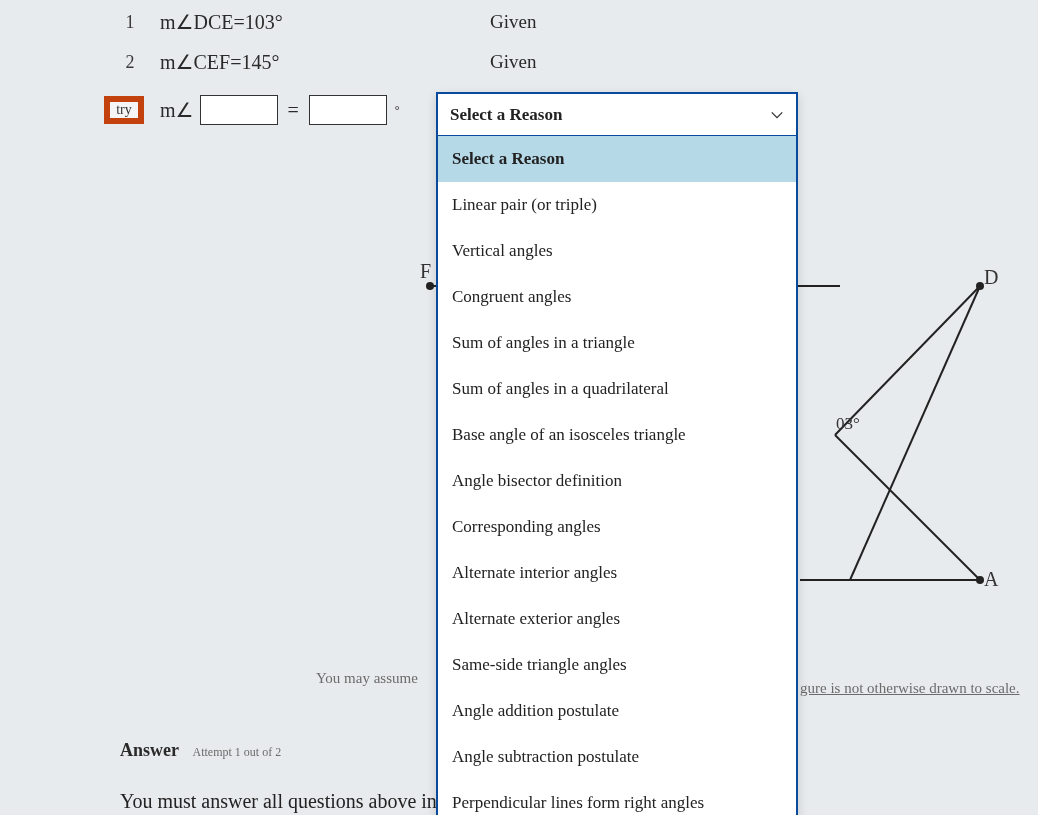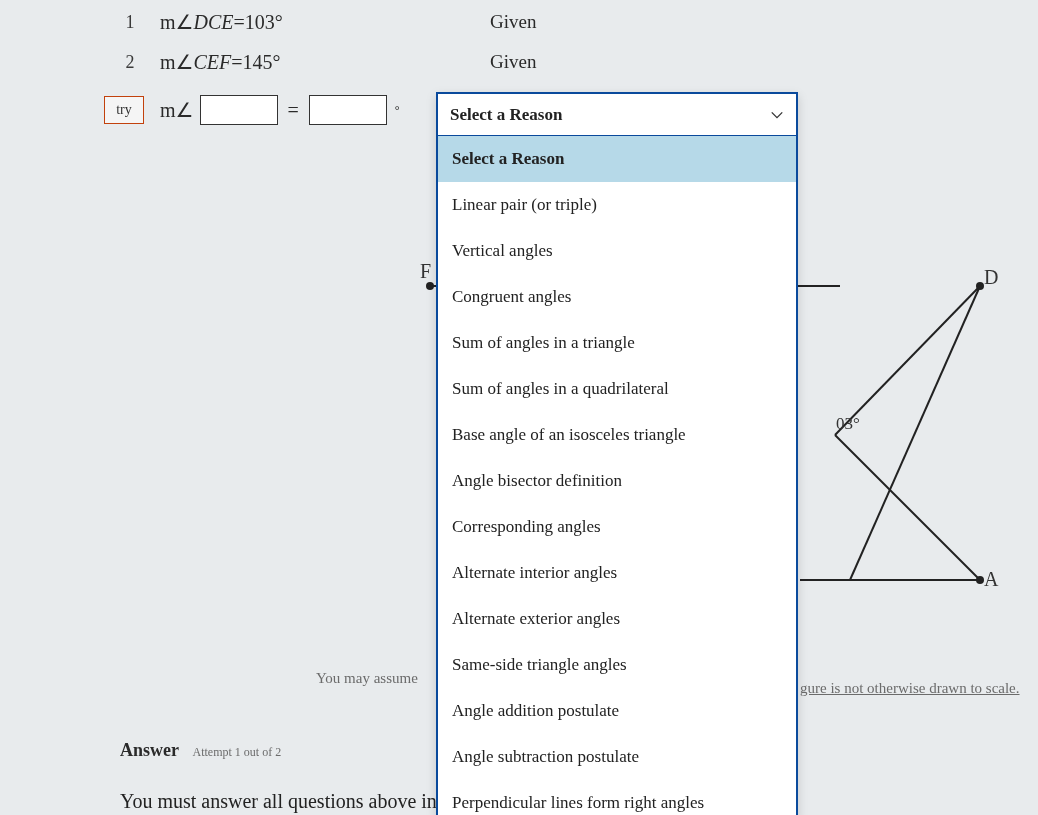--- a/index.html
+++ b/index.html
@@ -35,28 +35,28 @@
   color: #2a2a2a;
   display: flex;
   align-items: center;
 }
 .reason {
   flex: 1;
   font-size: 19px;
   color: #2a2a2a;
   padding-left: 30px;
 }
-.angle { font-style: italic; }
+.angle { }
 .try-btn {
   display: inline-flex;
   align-items: center;
   justify-content: center;
   width: 40px;
   height: 28px;
-  border: 1px solid #c2410c;
+  border: 6px solid #c2410c;
   background: #f5f5f5;
   font-size: 14px;
   color: #333;
   margin-right: 12px;
   cursor: pointer;
 }
 .input-box {
   display: inline-block;
   width: 78px;
   height: 30px;

